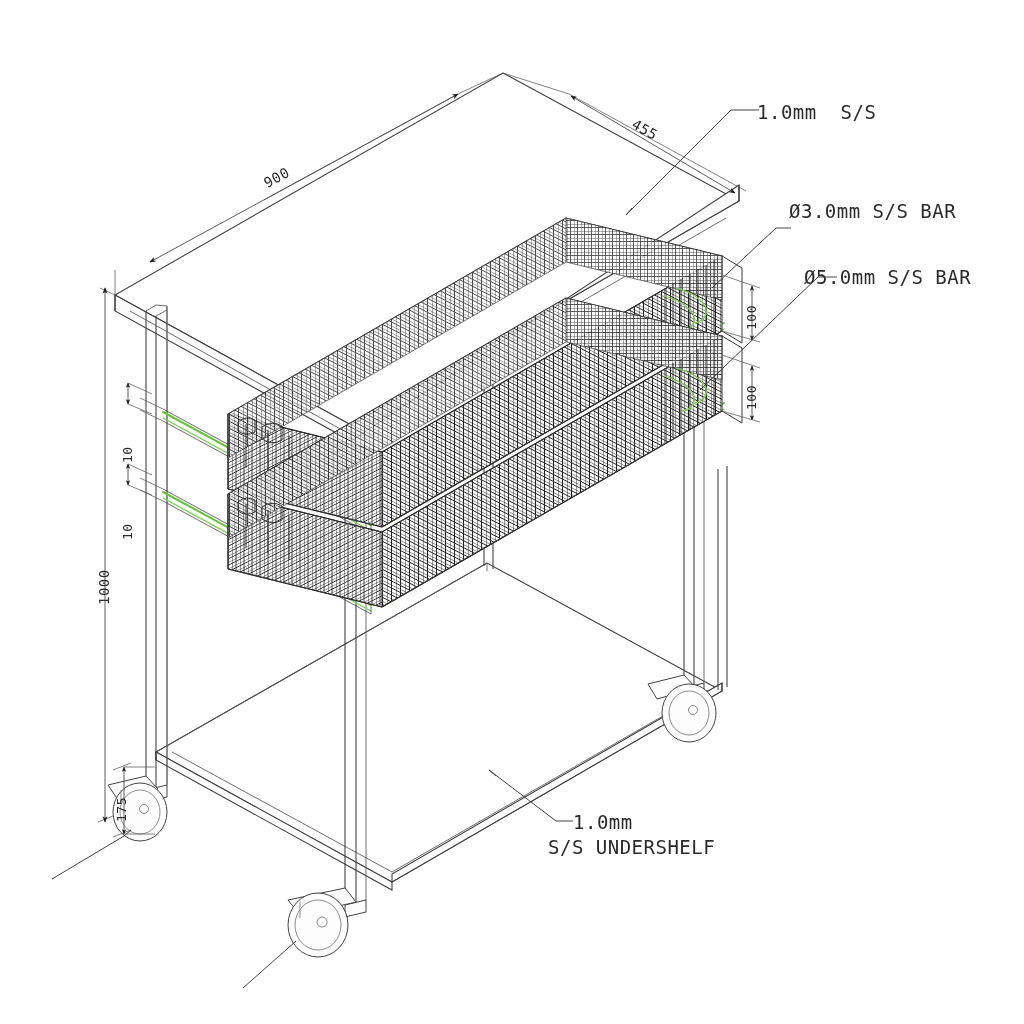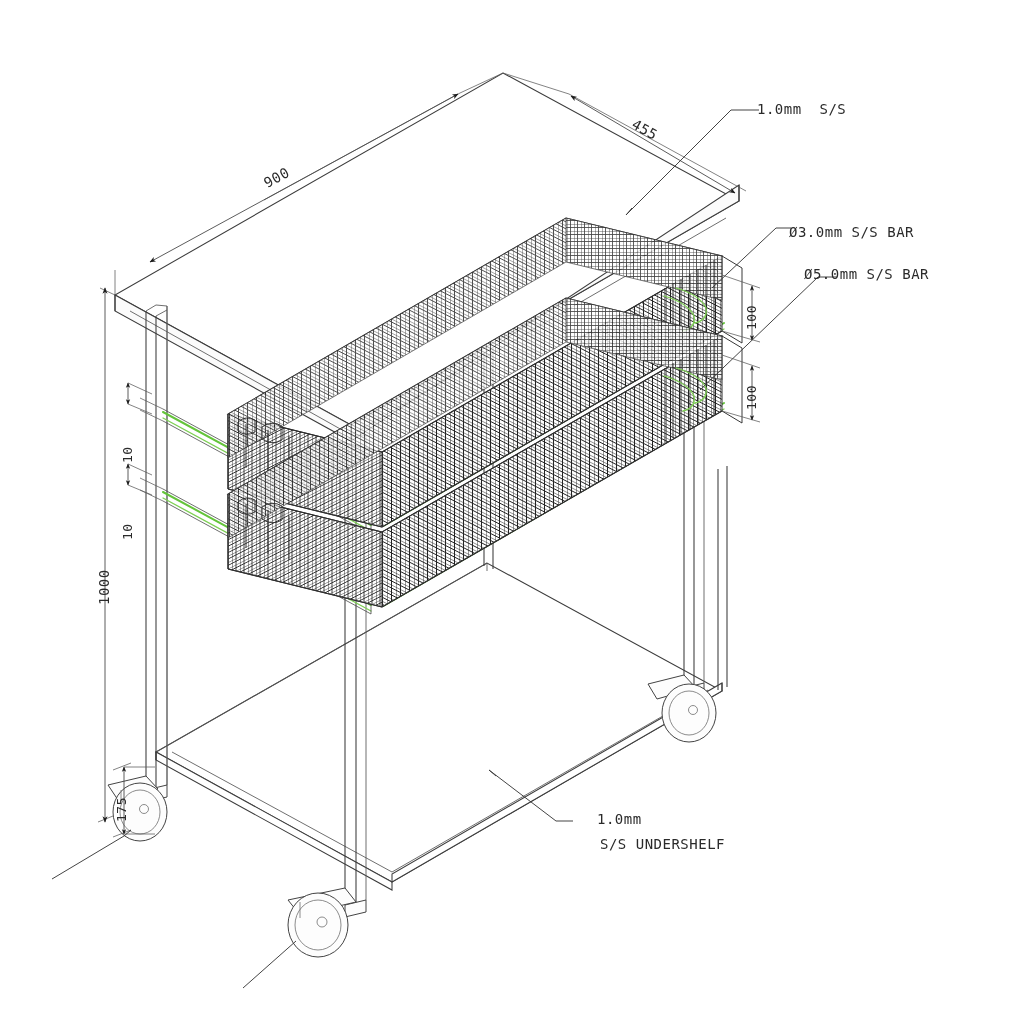--- a/index.html
+++ b/index.html
@@ -43,21 +43,21 @@
   .arrowfill { fill: #1d1d1d; stroke: none; }
 
   .lbl {
     position: absolute;
     font-family: "DejaVu Sans Mono", monospace;
     color: #2a2a2a;
     white-space: pre;
     letter-spacing: 0.5px;
     line-height: 1.25;
   }
-  .lbl-note  { font-size: 14px; }
+  .lbl-note  { font-size: 19px; }
   .lbl-dim   { font-size: 14px; }
   .lbl-dim-s { font-size: 13px; }
   .rot-n90 { transform: rotate(-90deg); transform-origin: left top; }
 </style>
 </head>
 <body>
 
 <div id="drawing-root">
 
   <svg id="cad" viewBox="0 0 1024 1024">
@@ -311,27 +311,27 @@
       <path d="M124,836 L52,879" class="lead"></path>
       <path d="M124,836 L131,830" class="lead"></path>
     </g>
     <g>
       <path d="M296,941 L243,988" class="lead"></path>
     </g>
   </svg>
 
   <div class="lbl lbl-note" style="left:757px; top:101px;">1.0mm  S/S</div>
 
-  <div class="lbl lbl-note" style="left:789px; top:224px;">Ø3.0mm S/S BAR</div>
+  <div class="lbl lbl-note" style="left:789px; top:200px;">Ø3.0mm S/S BAR</div>
 
   <div class="lbl lbl-note" style="left:804px; top:266px;">Ø5.0mm S/S BAR</div>
 
-  <div class="lbl lbl-note" style="left:573px; top:811px;margin-left:24px;">1.0mm</div>
-
-  <div class="lbl lbl-note" style="left:600px; top:836px;">S/S UNDERSHELF</div>
+  <div class="lbl lbl-note" style="left:573px; top:811px;">1.0mm</div>
+
+  <div class="lbl lbl-note" style="left:548px; top:836px;">S/S UNDERSHELF</div>
 
   <div class="lbl lbl-dim" style="left:261px; top:177px; transform: rotate(-29deg); transform-origin: left top;">900</div>
 
   <div class="lbl lbl-dim" style="left:637px; top:116px; transform: rotate(29deg); transform-origin: left top;">455</div>
 
   <div class="lbl lbl-dim rot-n90" style="left:96px; top:605px;">1000</div>
 
   <div class="lbl lbl-dim-s rot-n90" style="left:120px; top:463px;">10</div>
 
   <div class="lbl lbl-dim-s rot-n90" style="left:120px; top:540px;">10</div>

